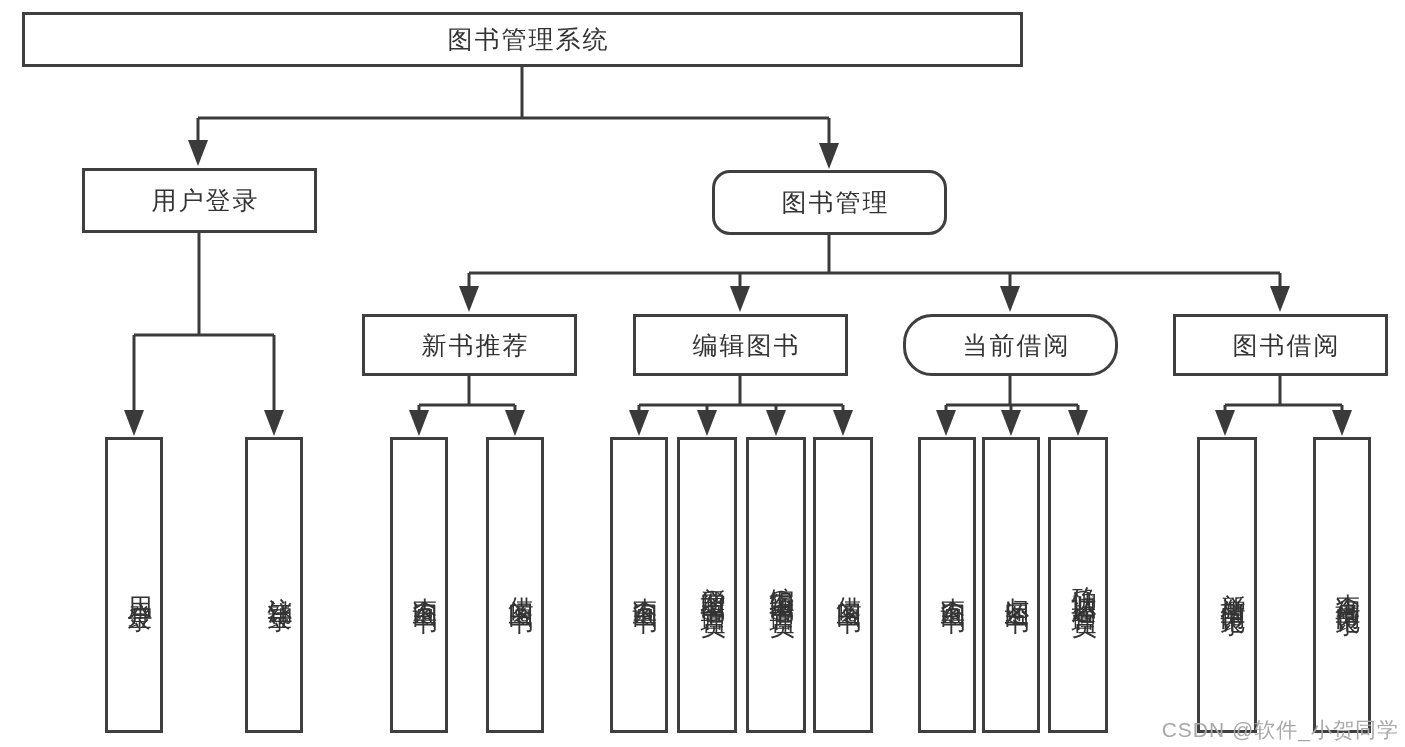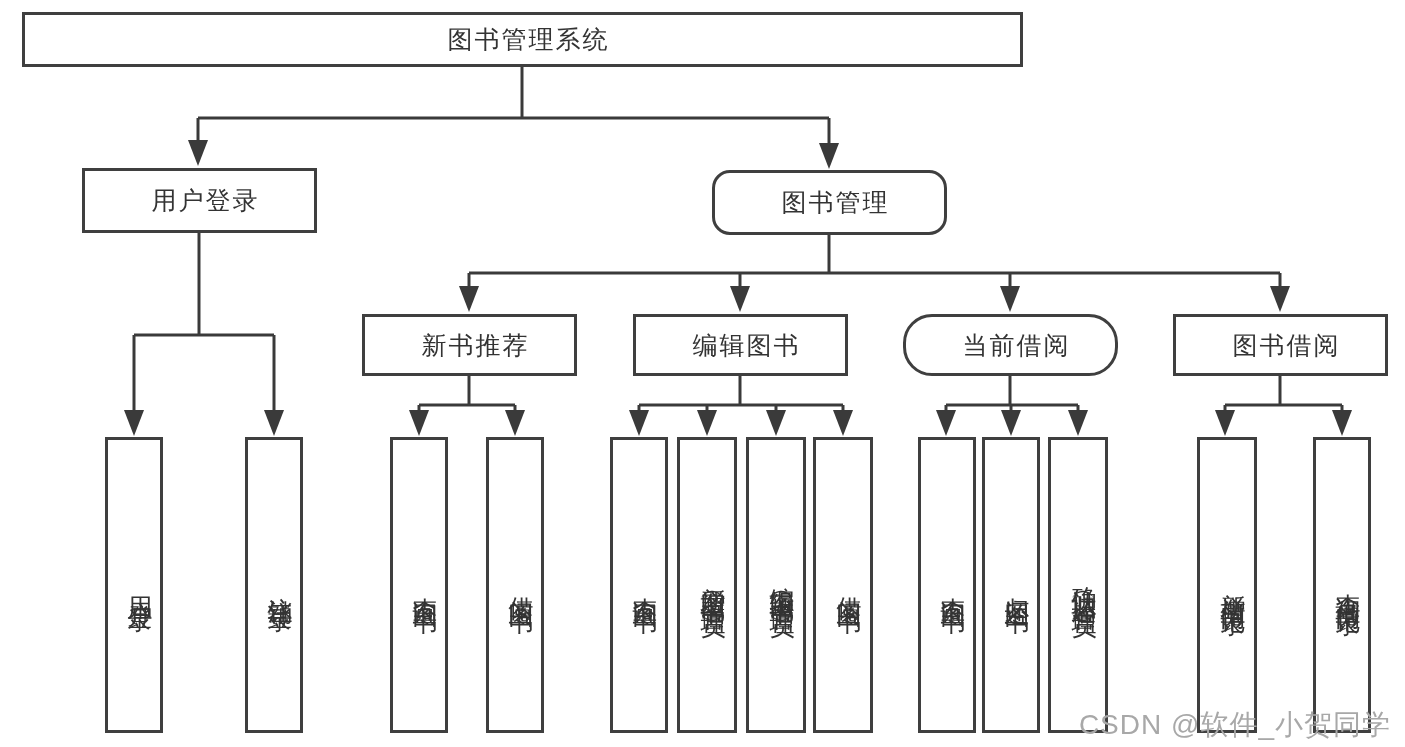--- a/index.html
+++ b/index.html
@@ -36,22 +36,22 @@
     padding-left:12px;
   }
   .leaf{
     writing-mode:vertical-rl;
     letter-spacing:4px;
     font-size:25px;
     line-height:1;
   }
   .watermark{
     position:absolute;
-    right:14px;bottom:3px;
-    font-size:28px;
+    right:6px;bottom:3px;
+    font-size:21px;
     letter-spacing:1px;
     color:var(--watermark);
     margin-left:28px;
   }
 </style>
 </head>
 <body>
 
 <div class="stage">
 

